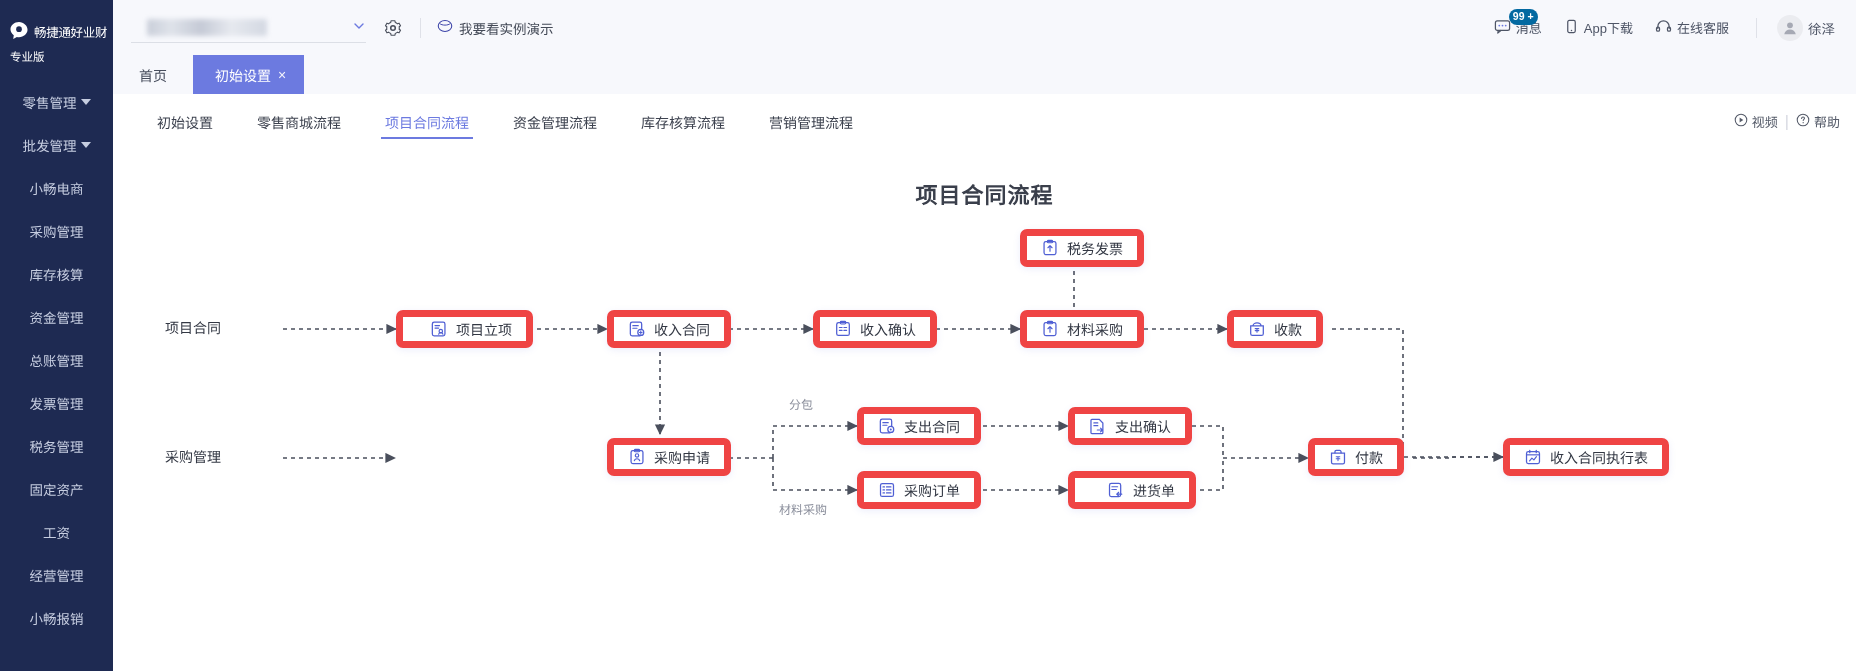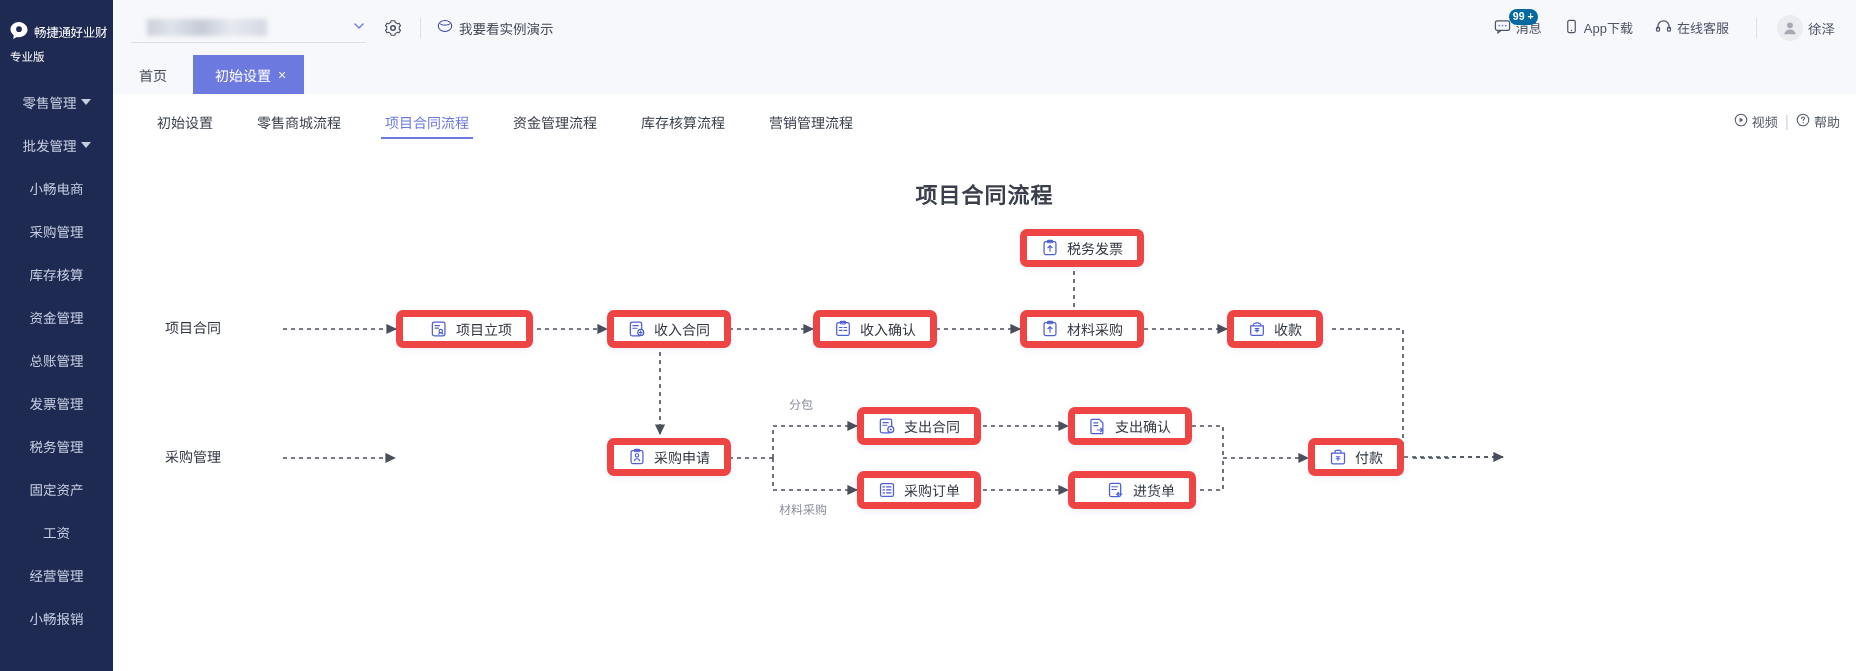--- a/index.html
+++ b/index.html
@@ -500,20 +500,31 @@
           <span class="ico">
             <svg viewBox="0 0 20 20" width="18" height="18">
               <path d="M3 6.6h14v8.6a2 2 0 0 1-2 2H5a2 2 0 0 1-2-2z" fill="none" stroke="#4f5fd4" stroke-width="1.4"></path>
               <path d="M5.6 6.6c0-2 2-3.4 4.4-3.4s4.4 1.4 4.4 3.4" fill="none" stroke="#4f5fd4" stroke-width="1.4"></path>
               <path d="M8 9.6h4M8 11.8h4M10 9.6v4" stroke="#4f5fd4" stroke-width="1.2" stroke-linecap="round"></path>
             </svg>
           </span>
           <span>收款</span>
         </div>
 
+        <div class="node" style="left:1390px; top:229px;">
+          <span class="ico">
+            <svg viewBox="0 0 20 20" width="18" height="18">
+              <rect x="2.8" y="4" width="14.4" height="13.4" rx="2" fill="none" stroke="#4f5fd4" stroke-width="1.4"></rect>
+              <path d="M2.8 7.6h14.4" stroke="#4f5fd4" stroke-width="1.3"></path>
+              <path d="M6.4 2.6v2.6M13.6 2.6v2.6" stroke="#4f5fd4" stroke-width="1.4" stroke-linecap="round"></path>
+              <path d="M6.2 14.2l2.6-3 2.2 2 2.8-3.6" fill="none" stroke="#4f5fd4" stroke-width="1.3" stroke-linecap="round" stroke-linejoin="round"></path>
+            </svg>
+          </span>
+          <span>收入合同执行表</span>
+        </div>
 
         <div class="node" style="left:494px; top:229px;">
           <span class="ico">
             <svg viewBox="0 0 20 20" width="18" height="18">
               <rect x="3.4" y="2.8" width="13.2" height="14.6" rx="2" fill="none" stroke="#4f5fd4" stroke-width="1.4"></rect>
               <rect x="7.2" y="1.5" width="5.6" height="2.7" rx="1" fill="none" stroke="#4f5fd4" stroke-width="1.3"></rect>
               <circle cx="10" cy="8.3" r="1.9" fill="none" stroke="#4f5fd4" stroke-width="1.3"></circle>
               <path d="M6.9 14.6c.3-1.8 1.6-2.7 3.1-2.7s2.8.9 3.1 2.7" fill="none" stroke="#4f5fd4" stroke-width="1.3"></path>
             </svg>
           </span>

